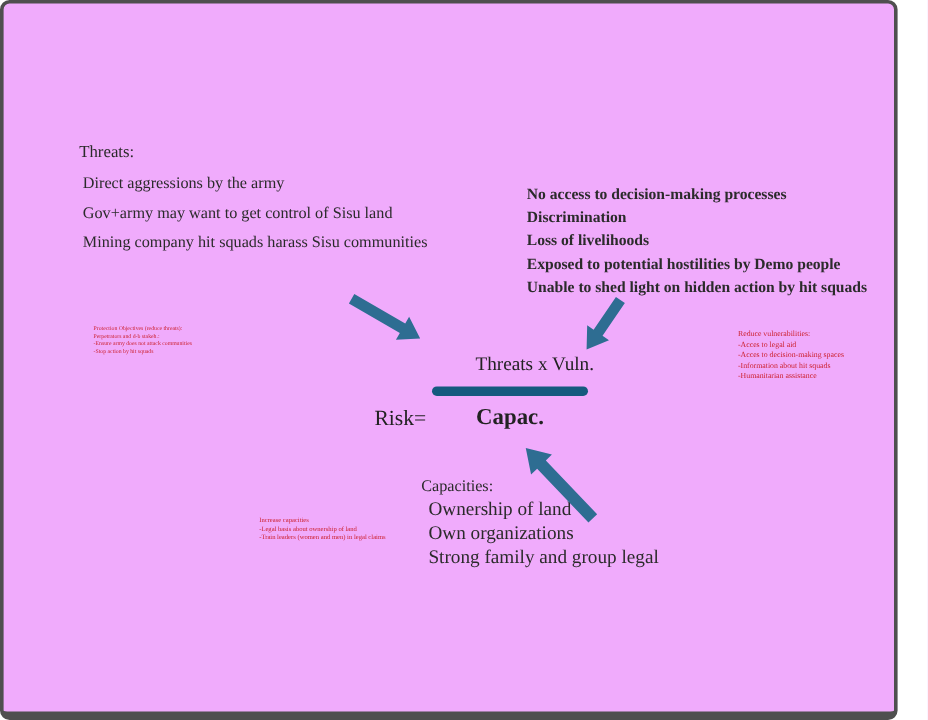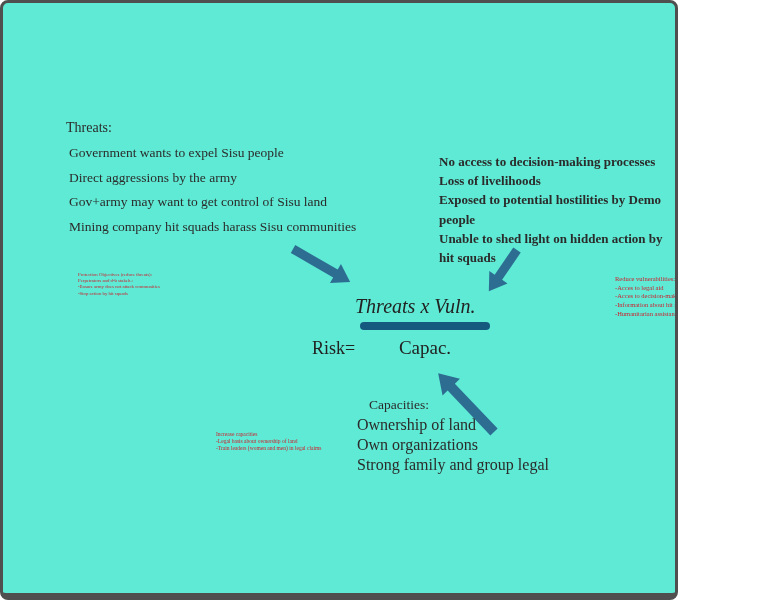--- a/index.html
+++ b/index.html
@@ -3,41 +3,41 @@
 <meta charset="utf-8">
 <style>
   html, body {
     margin: 0;
     padding: 0;
     background: #ffffff;
     font-family: "Liberation Serif", "DejaVu Serif", serif;
   }
   .slide {
     position: relative;
-    width: 678px;
+    width: 748px;
     height: 600px;
     box-sizing: border-box;
-    background: #5eead4;
+    background: #f0abfc;
     border: 3px solid #4f4f4f;
     border-bottom-width: 7px;
     border-radius: 8px;
     overflow: hidden;
     color: #262626;
   }
   .abs { position: absolute; }
 
   
   .block-title { font-size: 14px; color: #2b2b2b; }
   .threats-list   { font-size: 13.5px; line-height: 24.5px; color: #2b2b2b; }
   .vuln-list      { font-size: 13px;   line-height: 19.2px; color: #2b2b2b; font-weight: bold; }
   .capac-list     { font-size: 16px; line-height: 20.2px; color: #2b2b2b; }
 
   
   .risk-label  { font-size: 18px; color: #222; margin-top: 24px; }
-  .numerator   { font-size: 20px; color: #222; width: 140px; text-align: left; font-style: italic; }
+  .numerator   { font-size: 16px; color: #222; width: 140px; text-align: right; }
   .denominator { font-size: 19px; color: #222; width: 140px; text-align: center; }
   .fraction-bar {
     width: 130px; height: 8px;
     background: #15597e;
     border-radius: 4px;
   }
 
   
   .red-note {
     color: #cc2230;
@@ -51,44 +51,44 @@
 
   .overlay { position: absolute; left: 0; top: 0; pointer-events: none; }
 </style>
 </head>
 <body>
 
 <div class="slide">
 
   <div class="abs block-title" style="left:63px; top:117px;">Threats:</div>
   <div class="abs threats-list" style="left:66px; top:138px;">
-    <div>Government wants to expel Sisu people</div>
     <div>Direct aggressions by the army</div>
     <div>Gov+army may want to get control of Sisu land</div>
     <div>Mining company hit squads harass Sisu communities</div>
   </div>
 
   <div class="abs vuln-list" style="left:436px; top:149px;">
     <div>No access to decision-making processes</div>
+    <div>Discrimination</div>
     <div>Loss of livelihoods</div>
     <div>Exposed to potential hostilities by Demo people</div>
     <div>Unable to shed light on hidden action by hit squads</div>
   </div>
 
-  <div class="abs block-title" style="left:366px; top:394px; font-size:13.5px;">Capacities:</div>
+  <div class="abs block-title" style="left:348px; top:394px; font-size:13.5px;">Capacities:</div>
   <div class="abs capac-list" style="left:354px; top:412px;">
     <div>Ownership of land</div>
     <div>Own organizations</div>
     <div>Strong family and group legal</div>
   </div>
 
   <div class="abs risk-label" style="left:309px; top:311px;">Risk=</div>
   <div class="abs numerator" style="left:352px; top:292px;">Threats x Vuln.</div>
   <div class="abs fraction-bar" style="left:357px; top:319px;"></div>
-  <div class="abs denominator" style="left:352px; top:334px;">Capac.</div>
+  <div class="abs denominator" style="left:352px; top:334px;font-weight:bold;">Capac.</div>
 
   <svg class="overlay" width="767" height="590" viewBox="0 0 767 590">
 
     <g transform="translate(290,246) rotate(30)">
       <polygon points="0,-4.5 49,-4.5 49,-11 66,0 49,11 49,4.5 0,4.5" fill="#2e6d92"></polygon>
     </g>
 
     <g transform="translate(514,247) rotate(124.3)">
       <polygon points="0,-4.5 33,-4.5 33,-11 50,0 33,11 33,4.5 0,4.5" fill="#2e6d92"></polygon>
     </g>

